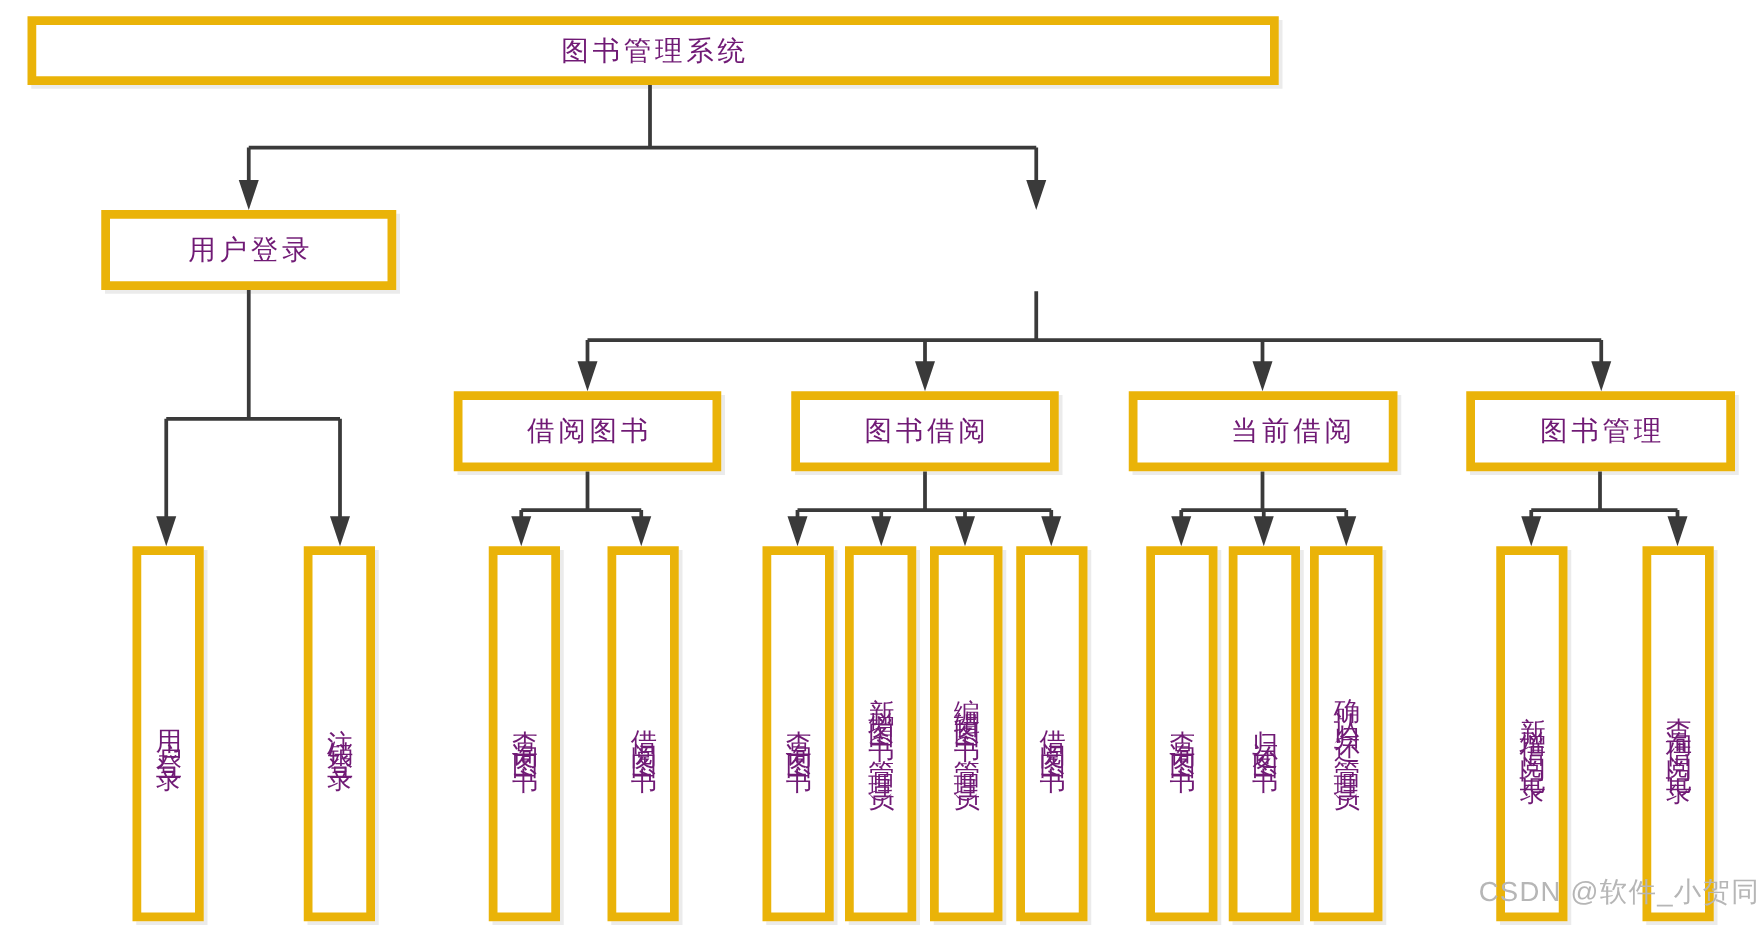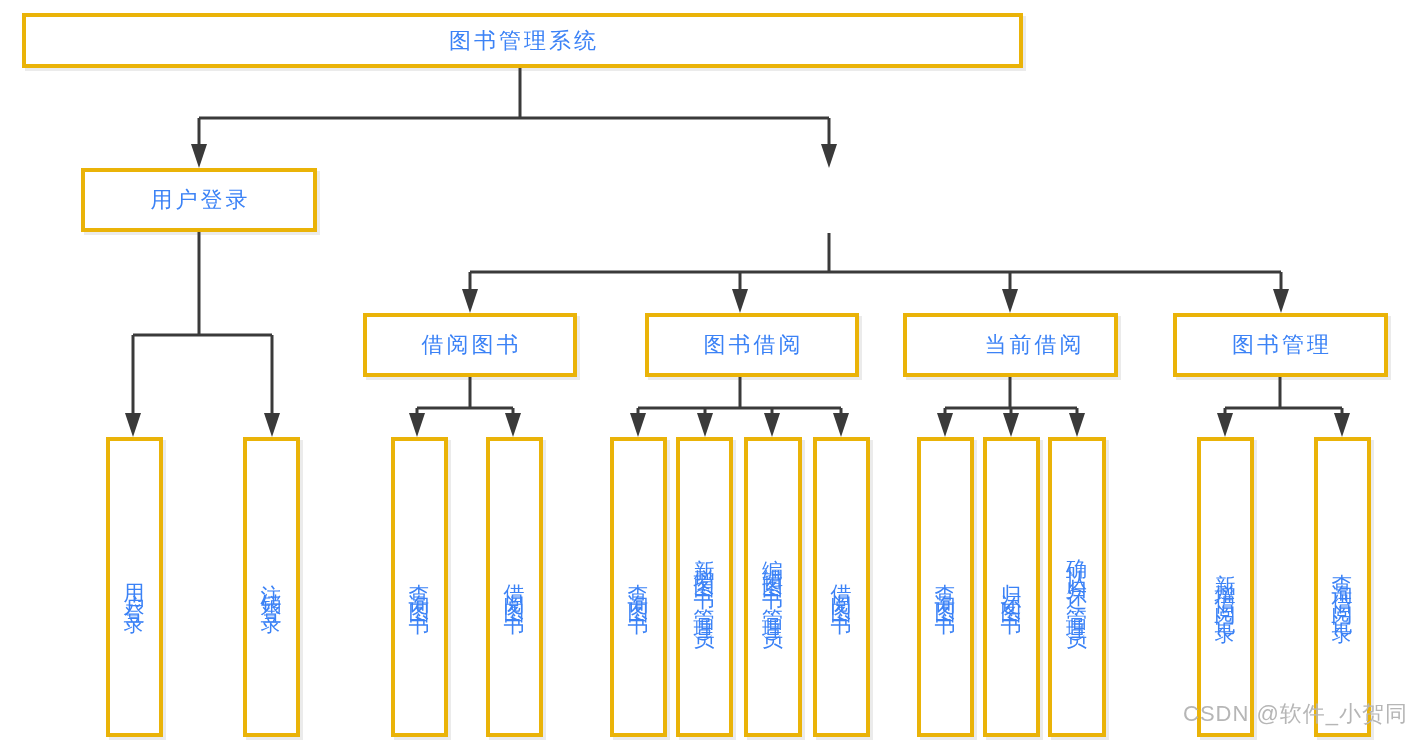--- a/index.html
+++ b/index.html
@@ -9,24 +9,24 @@
     background:#ffffff;
     font-family:"Liberation Sans","DejaVu Sans",sans-serif;
     overflow:hidden;
   }
   #wires{position:absolute;left:0;top:0;pointer-events:none;}
   #wires path{stroke:#3a3a3a;stroke-width:3;fill:none;}
   #wires polygon{fill:#3a3a3a;stroke:none;}
   .box{
     position:absolute;
     box-sizing:border-box;
-    border:4px solid #eab308;
+    border:7px solid #eab308;
     background:#ffffff;
     display:flex;align-items:center;justify-content:center;
-    color:#3b82f6;
+    color:#701a75;
     box-shadow:3px 3px 0 rgba(90,90,90,0.12);
   }
   .hbox{font-size:22px;letter-spacing:3px;text-indent:3px;white-space:nowrap;}
   .vbox .vtext{
     writing-mode:vertical-rl;
     text-orientation:mixed;
     font-size:21px;
     letter-spacing:10px;
     line-height:1;
     white-space:nowrap;
@@ -100,21 +100,21 @@
       <polygon points="1217,413 1233,413 1225,437"></polygon>
     <path d="M1342 408 V415"></path>
       <polygon points="1334,413 1350,413 1342,437"></polygon>
   </svg>
 
   <div class="box hbox" style="left:22px;top:13px;width:1001px;height:55px;">图书管理系统</div>
 
   <div class="box hbox" style="left:81px;top:168px;width:236px;height:64px;">用户登录</div>
 
   <div class="box hbox" style="left:363px;top:313px;width:214px;height:64px;">借阅图书</div>
-  <div class="box hbox" style="left:633px;top:313px;width:214px;height:64px;margin-left:12px;">图书借阅</div>
+  <div class="box hbox" style="left:633px;top:313px;width:214px;height:64px;">图书借阅</div>
   <div class="box hbox" style="left:903px;top:313px;width:215px;height:64px;padding-left:45px;">当前借阅</div>
   <div class="box hbox" style="left:1173px;top:313px;width:215px;height:64px;">图书管理</div>
 
   <div class="box vbox" style="left:106px;top:437px;width:57px;height:300px;">
     <span class="vtext">用户登录</span>
   </div>
   <div class="box vbox" style="left:243px;top:437px;width:57px;height:300px;">
     <span class="vtext">注销登录</span>
   </div>
 

